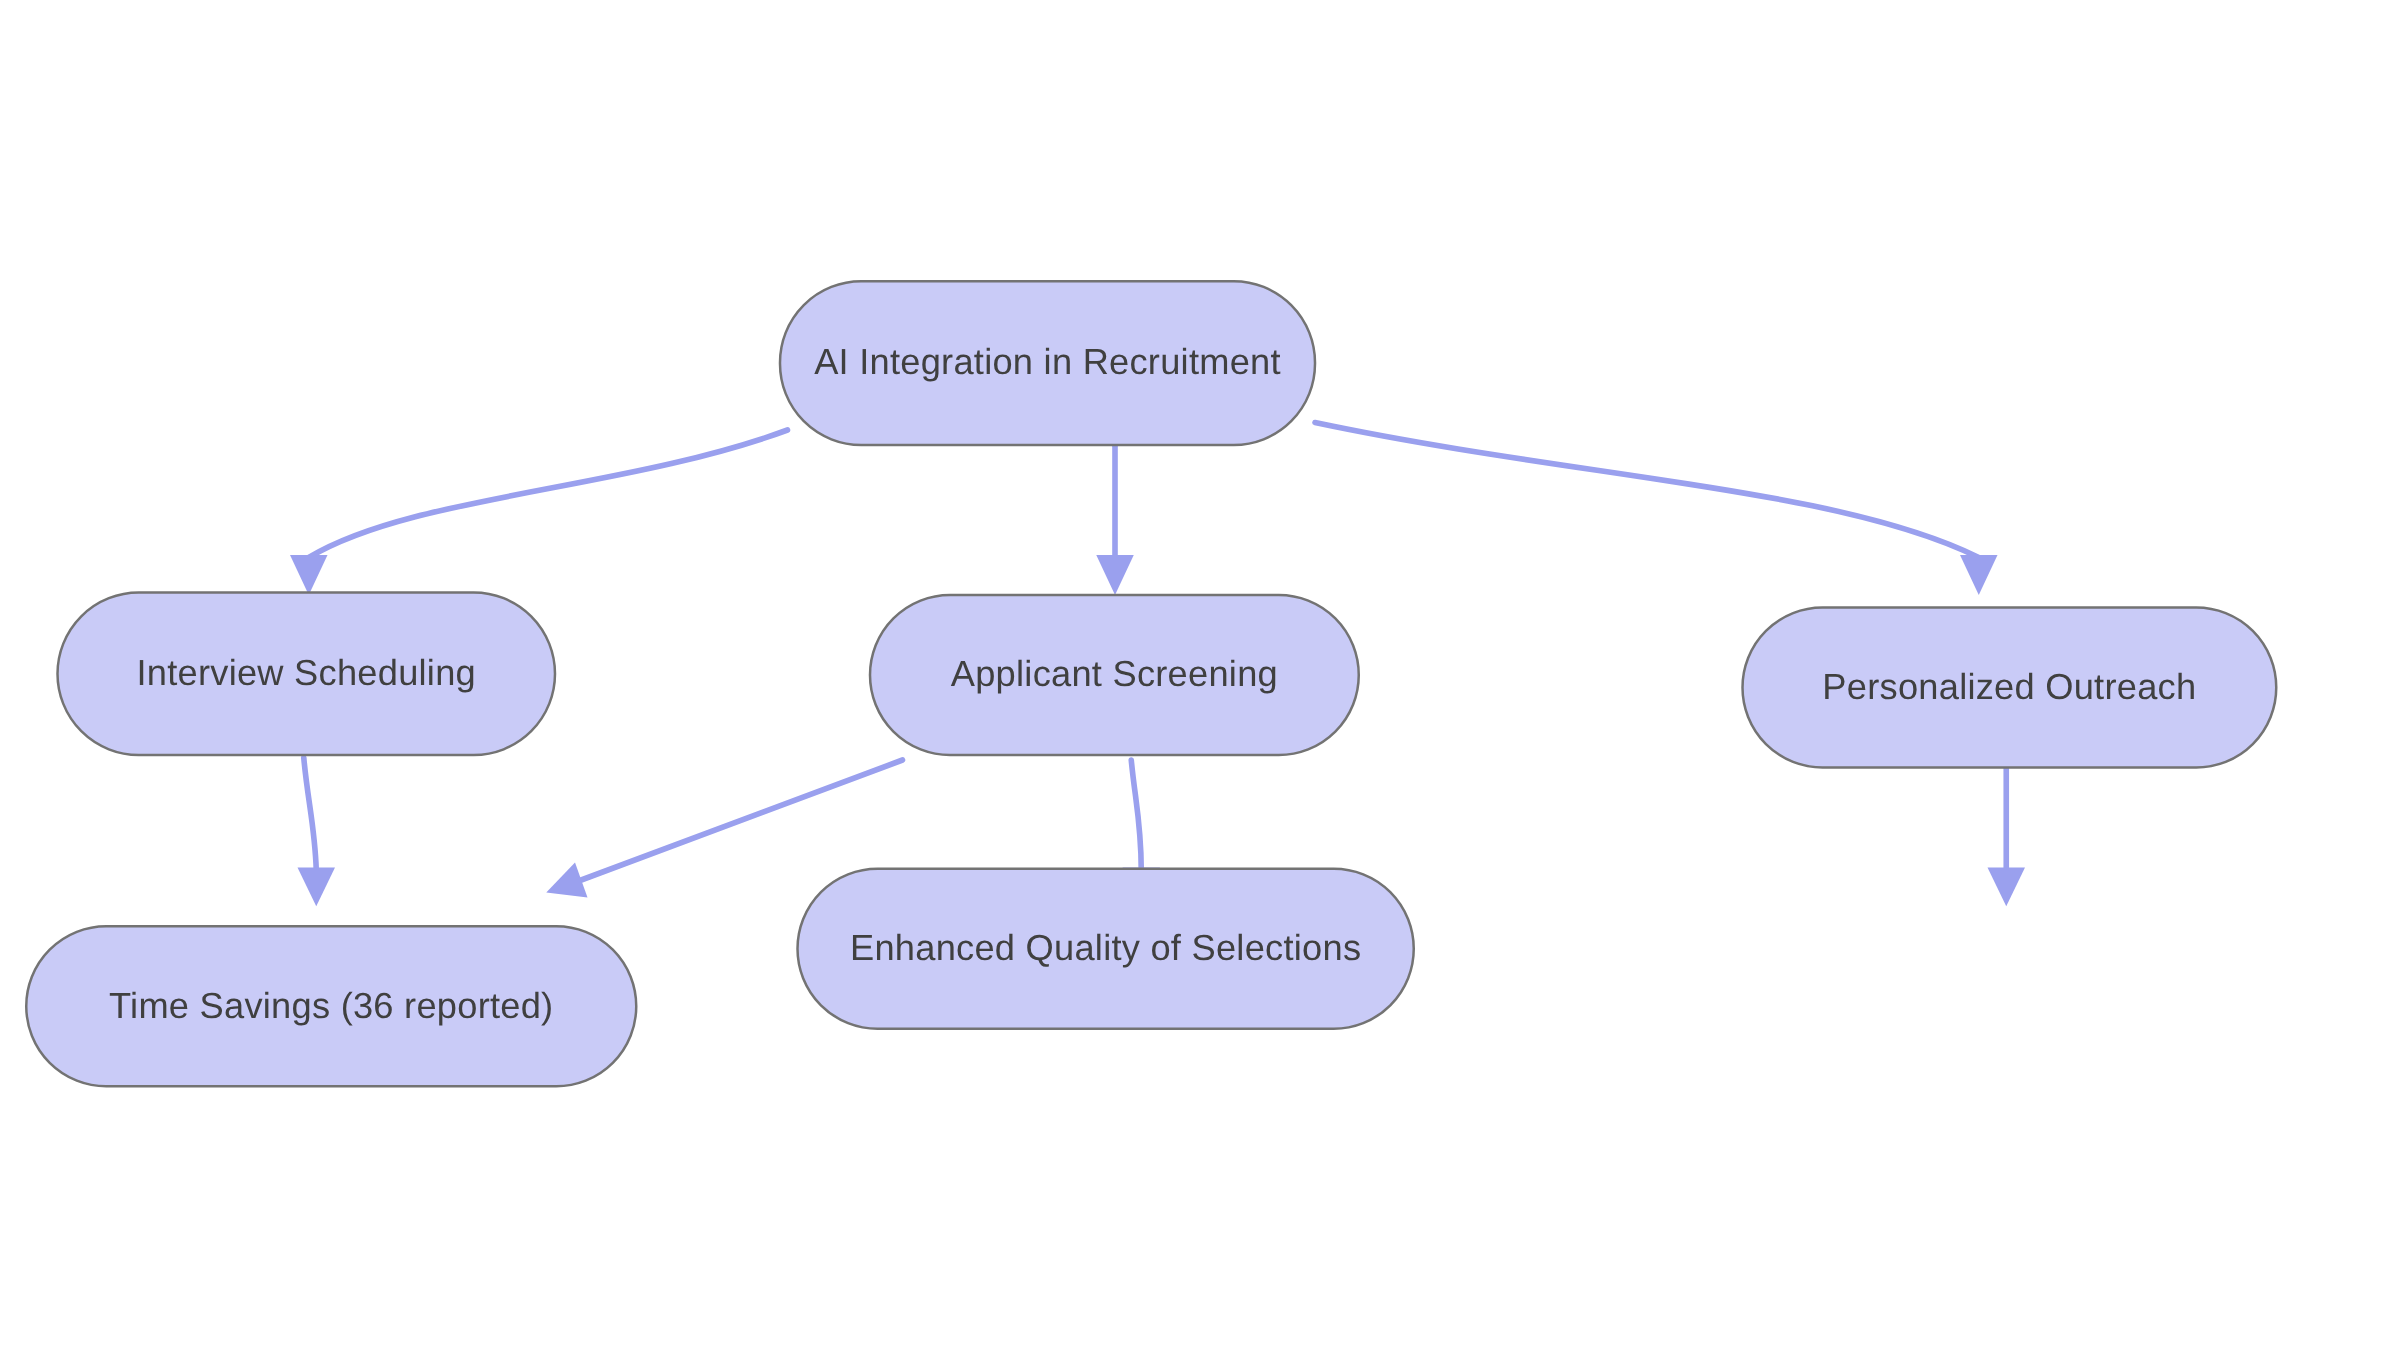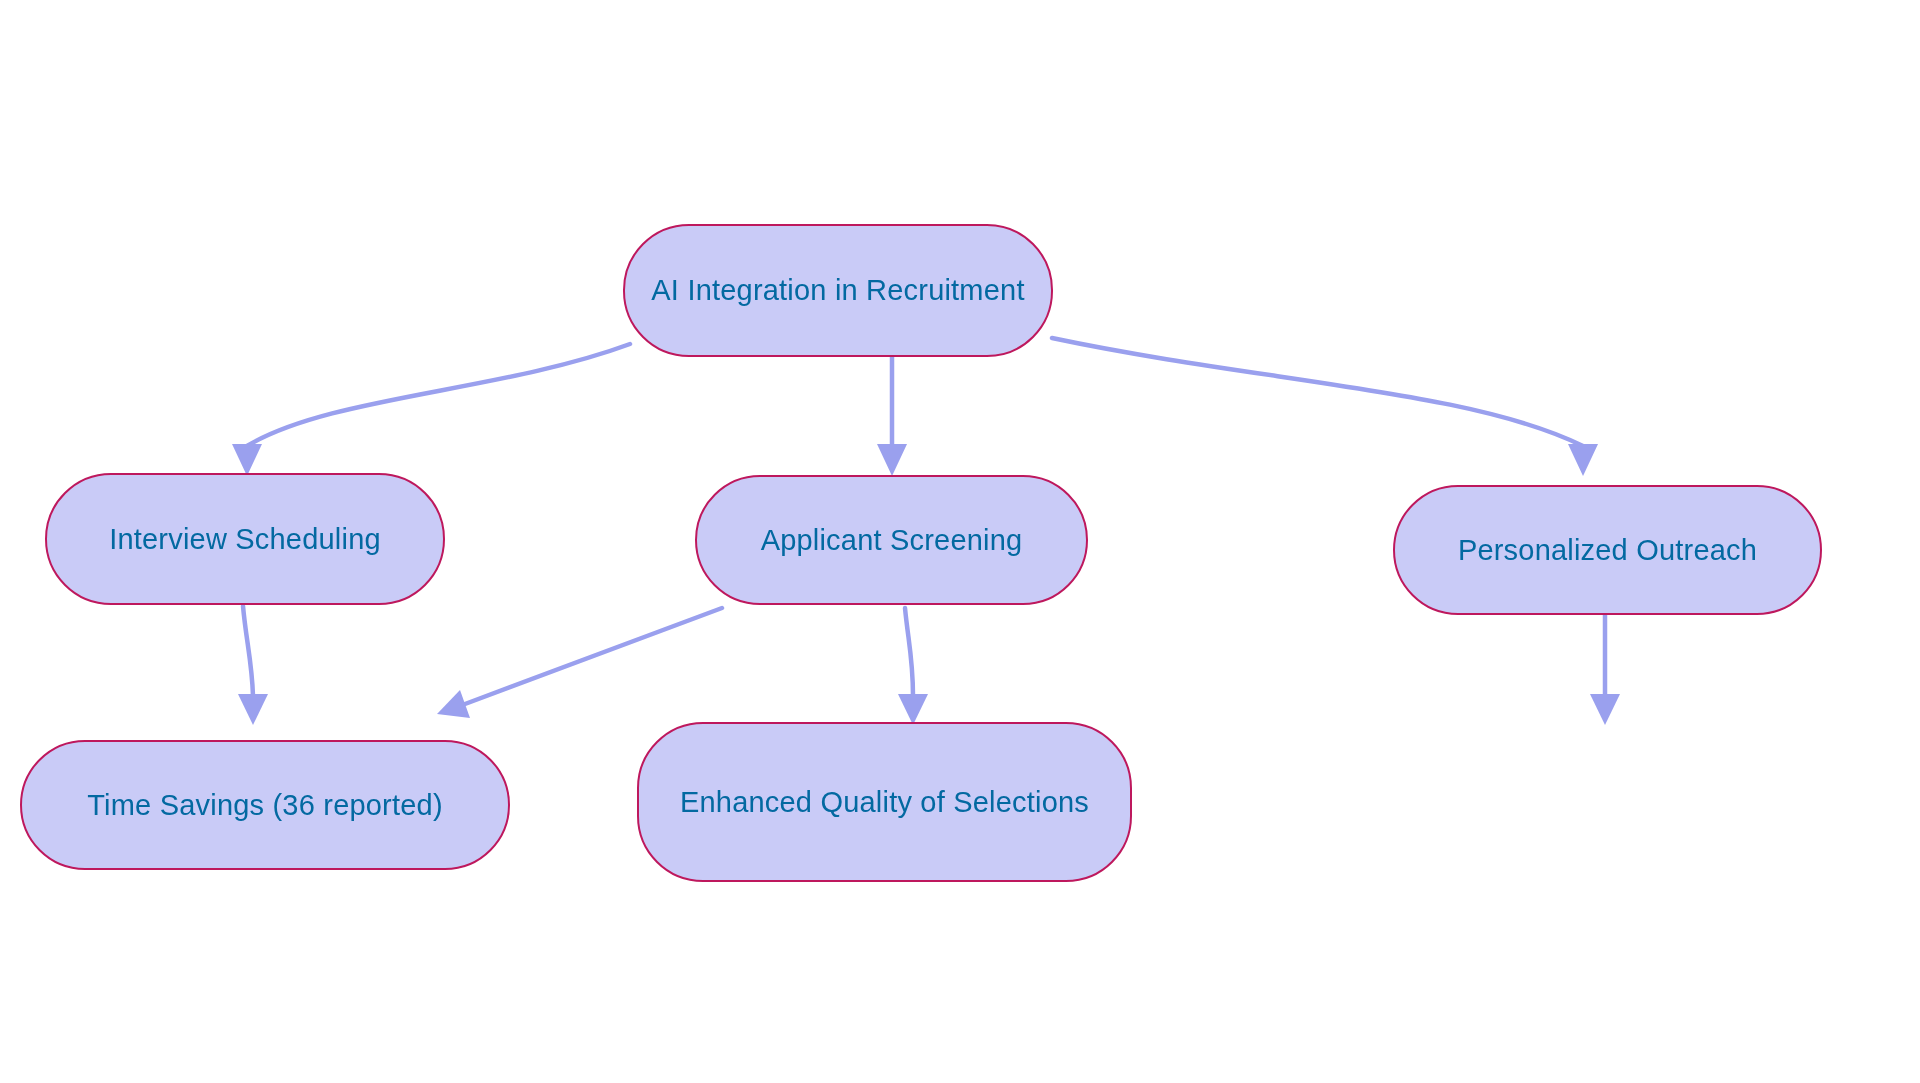--- a/index.html
+++ b/index.html
@@ -21,38 +21,38 @@
     top: 0;
     width: 1920px;
     height: 1083px;
     z-index: 1;
   }
   .node {
     position: absolute;
     z-index: 2;
     box-sizing: border-box;
     background: #c9cbf7;
-    border: 2px solid #be185d;
+    border: 2px solid #737373;
     border-radius: 66px;
     display: flex;
     align-items: center;
     justify-content: center;
     text-align: center;
-    color: #0369a1;
+    color: #404040;
     font-size: 29px;
     letter-spacing: 0.2px;
     line-height: 1.2;
     padding: 0 20px;
   }
   .node-root       { left: 623px;  top: 224px; width: 430px; height: 133px; }
   .node-interview  { left: 45px;   top: 473px; width: 400px; height: 132px; }
   .node-screening  { left: 695px;  top: 475px; width: 393px; height: 130px; }
   .node-outreach   { left: 1393px; top: 485px; width: 429px; height: 130px; }
   .node-time       { left: 20px;   top: 740px; width: 490px; height: 130px; }
-  .node-quality    { left: 637px;  top: 722px; width: 495px; height: 160px; }
+  .node-quality    { left: 637px;  top: 694px; width: 495px; height: 130px; }
   .node-engagement { left: 1323px; top: 722px; width: 502px; height: 130px; }
   .edge-path {
     fill: none;
     stroke: #9aa0ee;
     stroke-width: 4.5;
     stroke-linecap: round;
   }
   .edge-head {
     fill: #9aa0ee;
     stroke: none;

